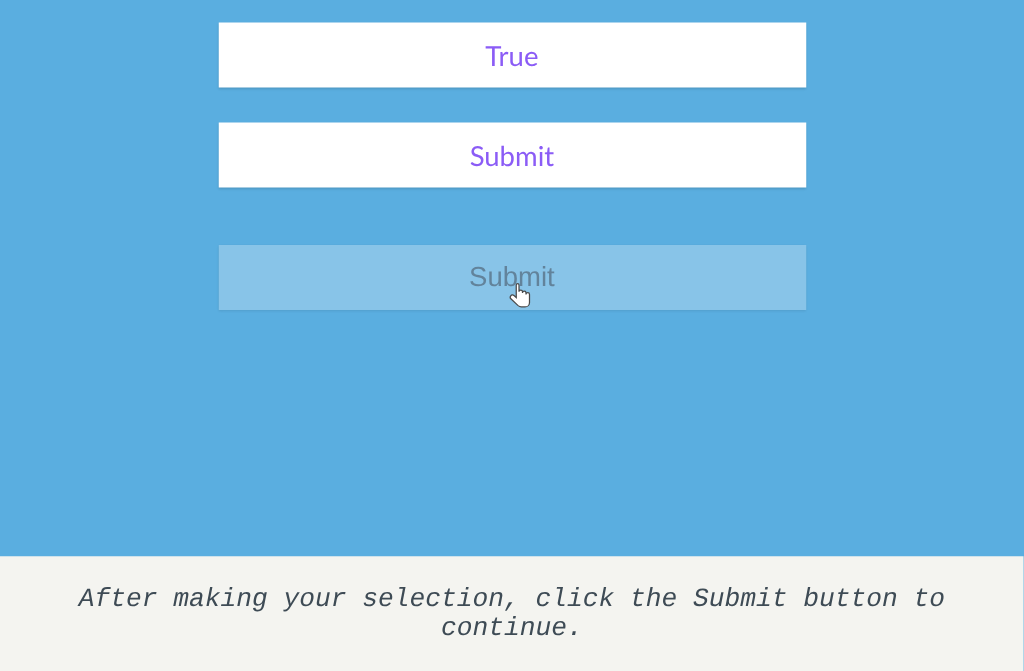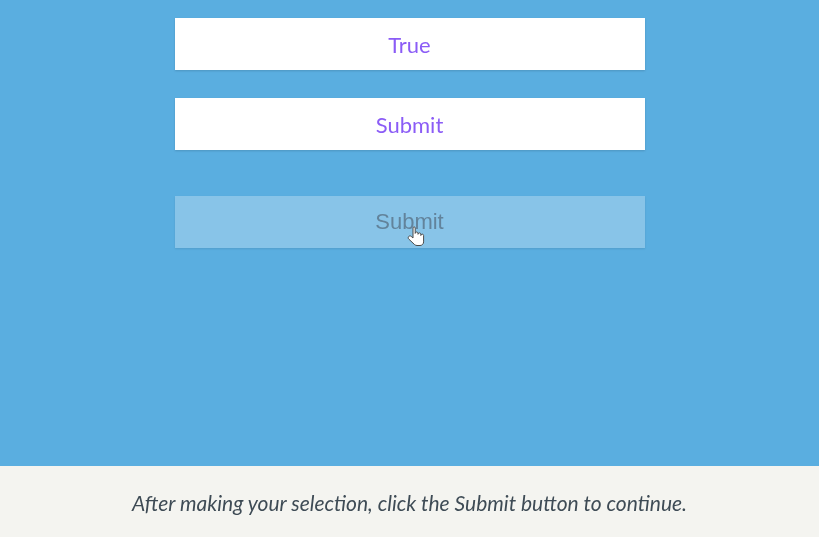--- a/index.html
+++ b/index.html
@@ -62,20 +62,21 @@
   }
   .footer {
     background: #f4f4f0;
     padding: 24px 20px 22px 20px;
     text-align: center;
   }
   .footer-text {
     font-size: 21px;
     font-style: italic;
     color: #3e4b55;
+    font-family: Liberation Mono, monospace;
   }
 </style>
 </head>
 <body>
 
 <div class="question-area">
 
   <div class="options">
     <button class="option-btn">True</button>
     <button class="option-btn">Submit</button>

